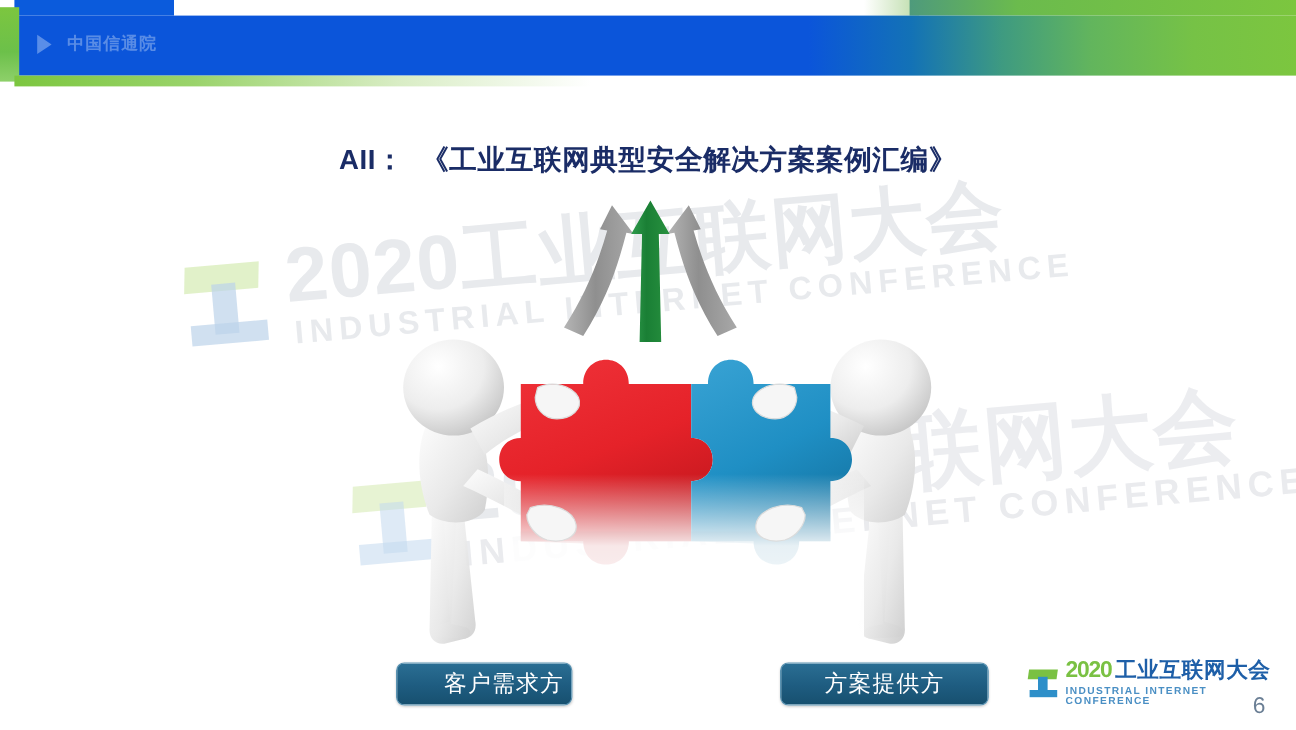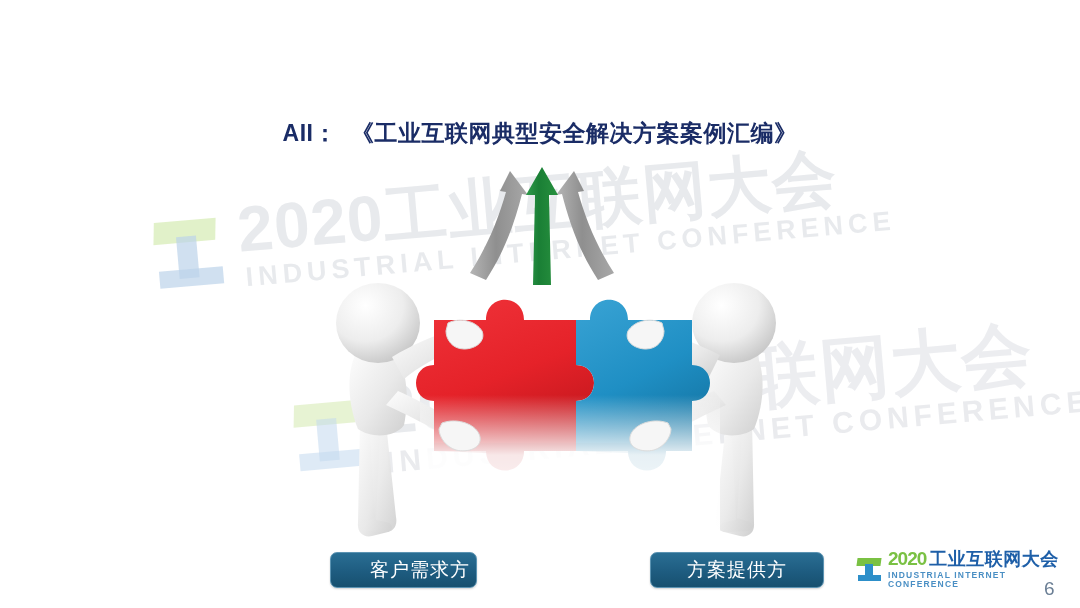--- a/index.html
+++ b/index.html
@@ -190,20 +190,32 @@
   .page-num {
     position: absolute; left: 1044px; top: 578px;
     font-size: 19px; color: #6b7f95;
   }
 </style>
 </head>
 <body>
 
 <div id="slide">
 
+  <div class="banner-wrap">
+    <div class="strip-top-blue"></div>
+    <div class="strip-top-greenfade"></div>
+    <div class="strip-top-green"></div>
+    <div class="banner-band"></div>
+    <div class="banner-lefttab"></div>
+    <div class="banner-underglow"></div>
+    <div class="banner-logo">
+      <span class="bl-mark"></span>
+      <span class="bl-text">中国信通院</span>
+    </div>
+  </div>
 
   <div class="wm wm-a">
     <div class="wm-row">
       <span class="wm-mark">
         <span class="wm-top"></span>
           <span class="wm-stem"></span>
           <span class="wm-base"></span>
       </span>
       <span class="wm-txtwrap">
         <span class="wm-cn"><span class="wm-num">2020</span><span>工业互联网大会</span></span>

